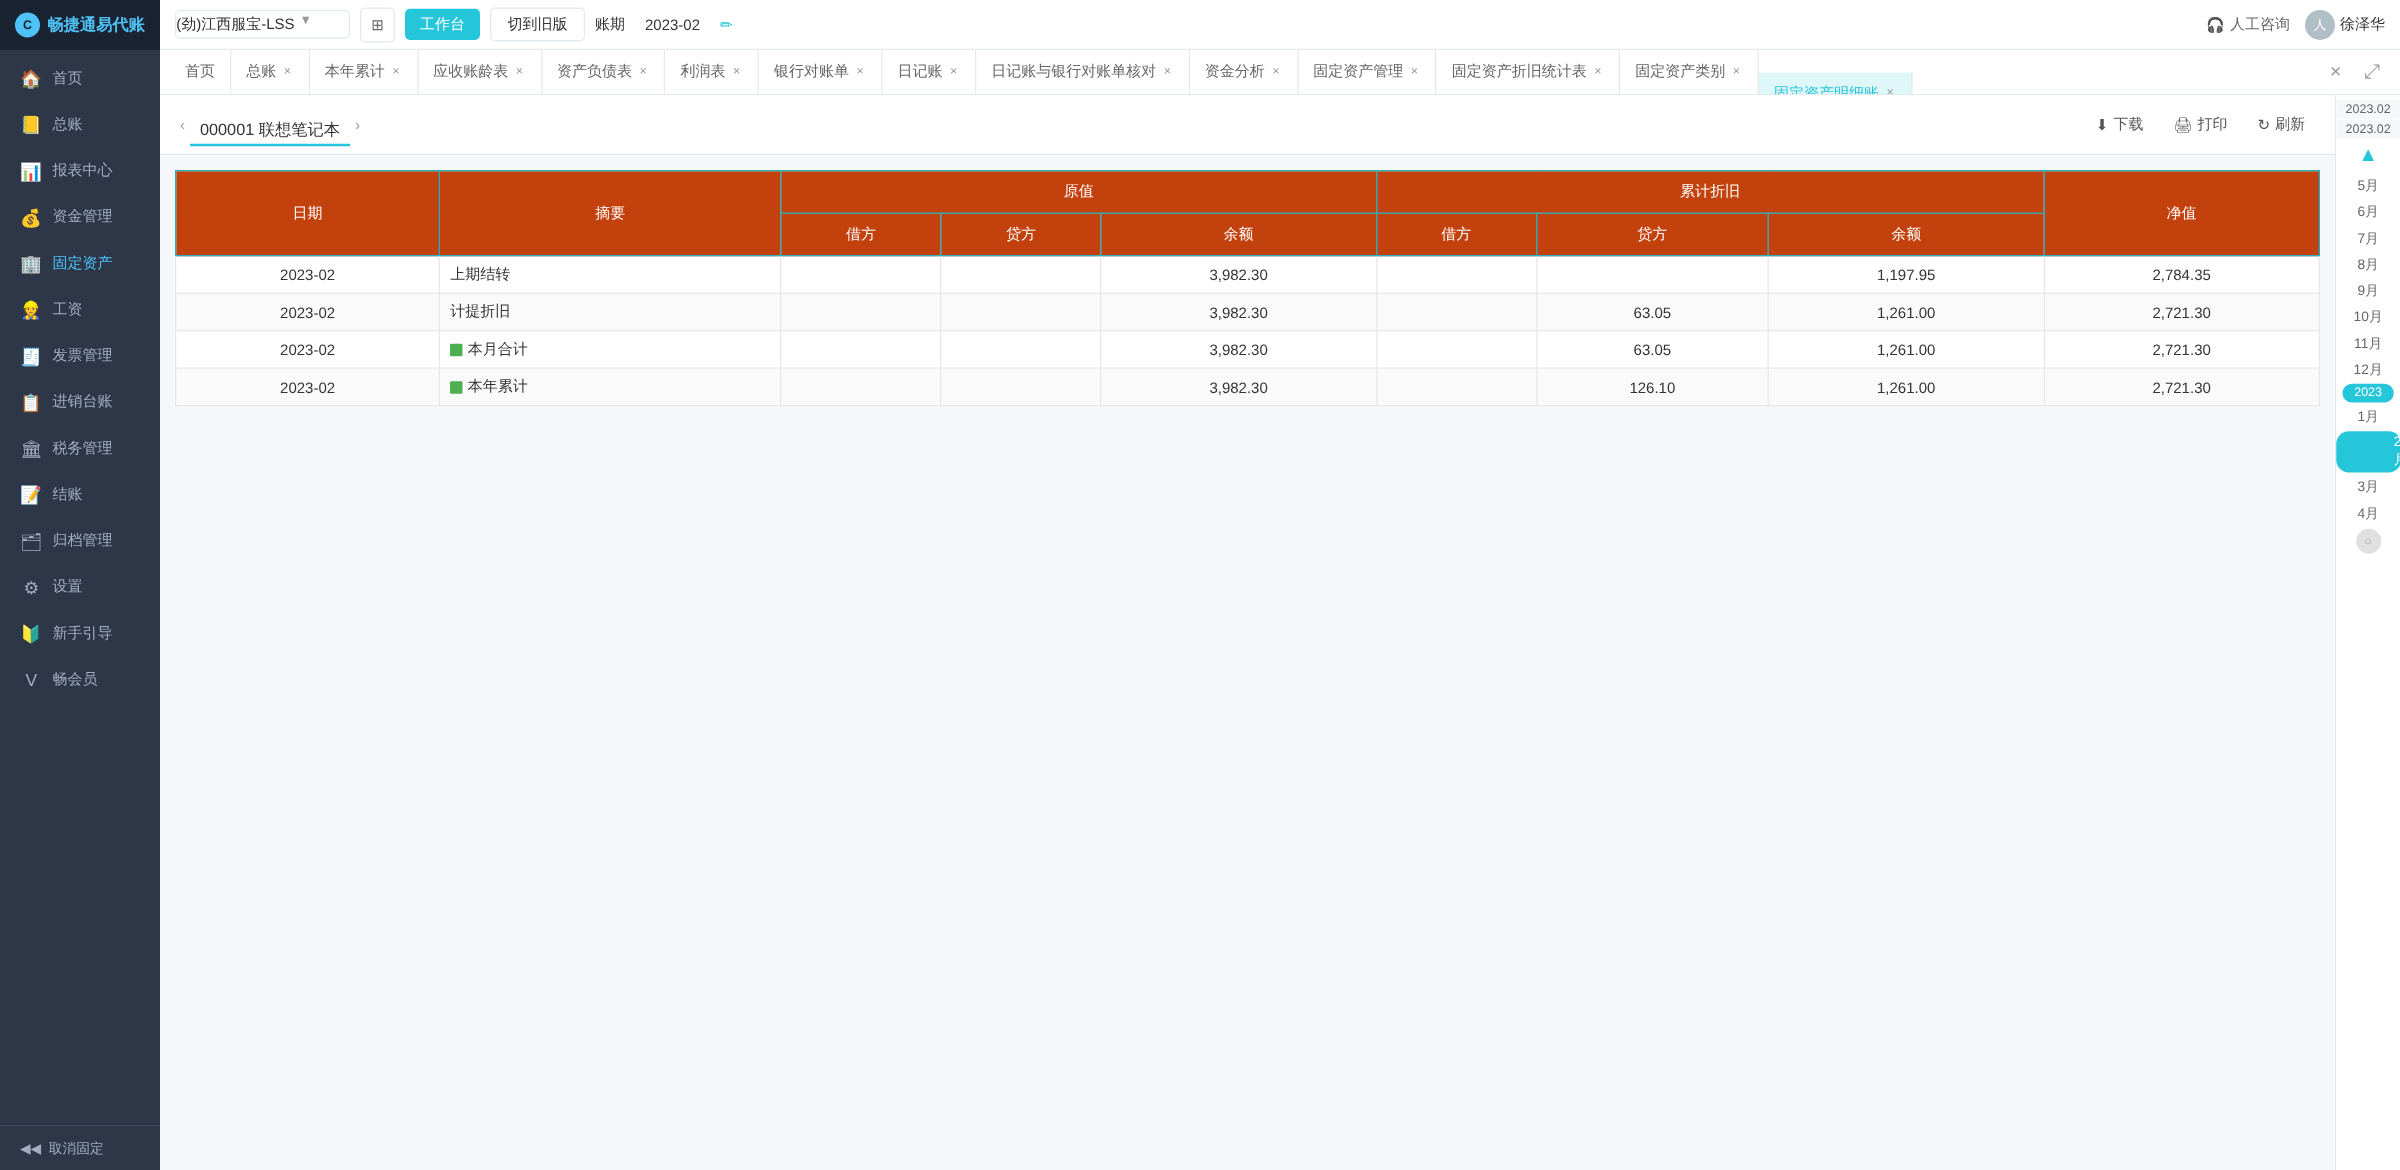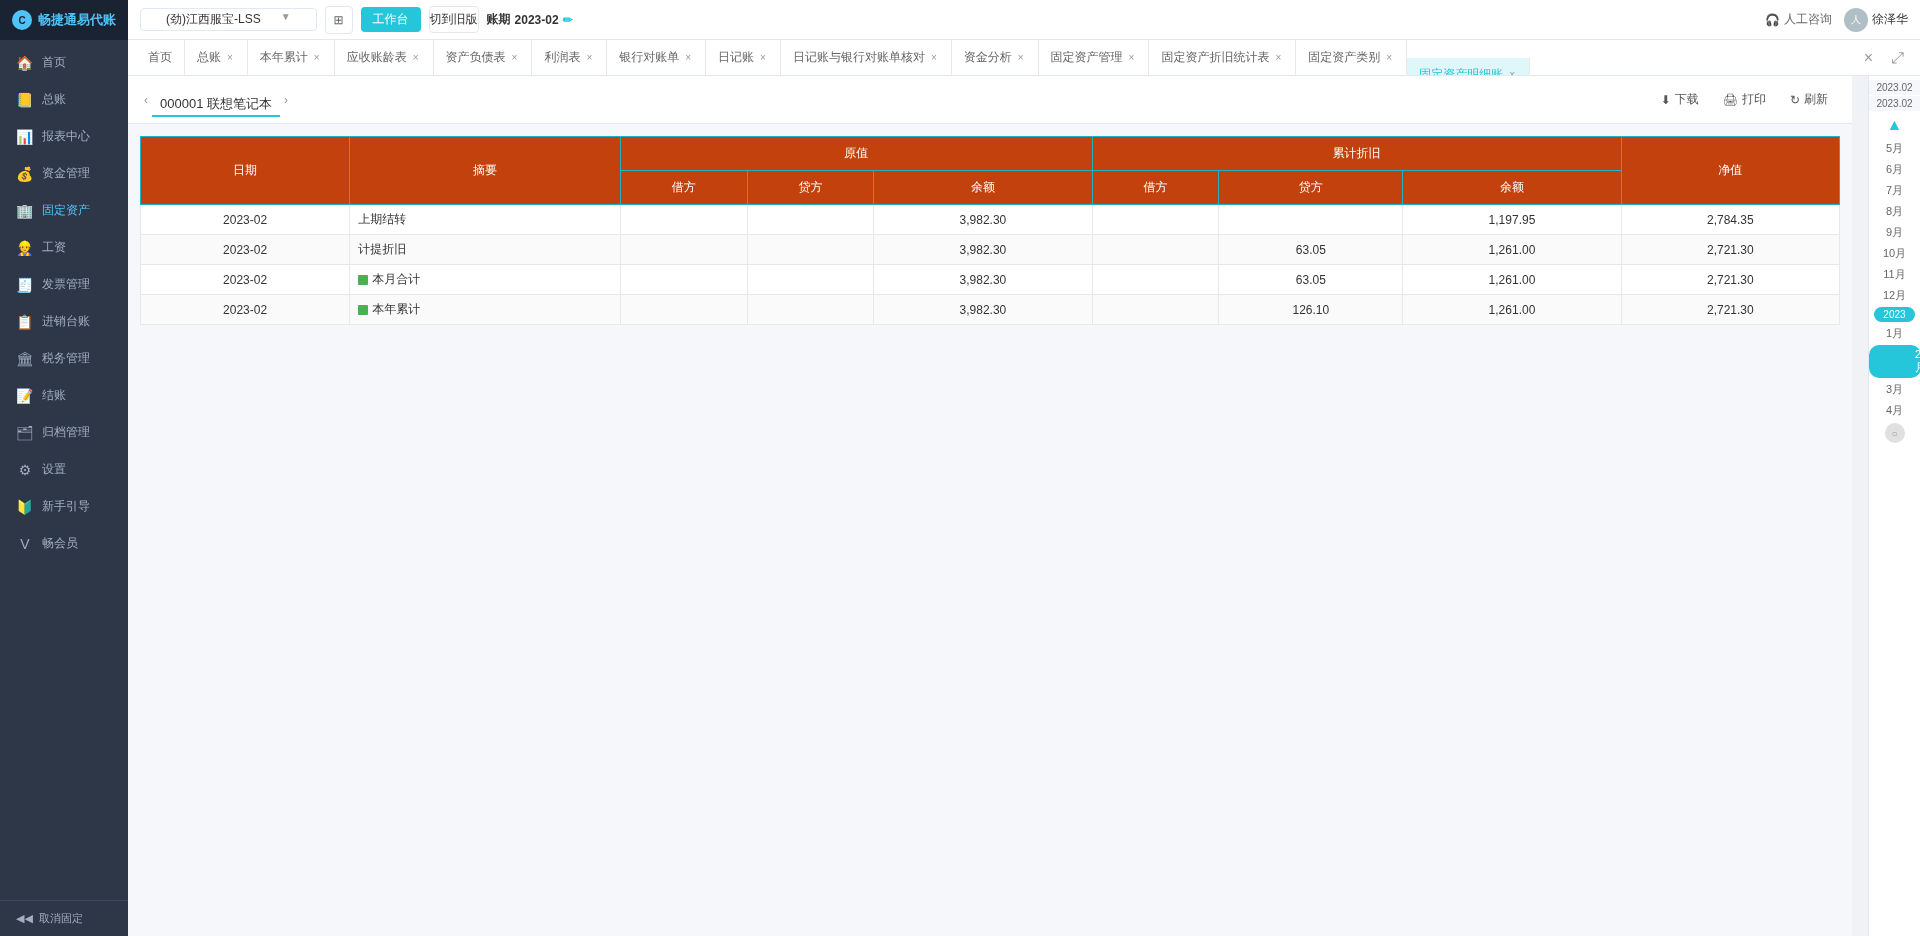--- a/index.html
+++ b/index.html
@@ -60,40 +60,40 @@
     .topbar {
       background: #fff;
       height: 40px;
       display: flex;
       align-items: center;
       padding: 0 12px;
       border-bottom: 1px solid #e2e8f0;
       gap: 8px;
     }
     .topbar-company {
-      display: flex; align-items: flex-start; gap: 20px;
+      display: flex; align-items: flex-start; gap: 4px;
       border: 1px solid #e2e8f0; border-radius: 4px;
-      padding: 2px 25px; font-size: 12px; color: #333; cursor: pointer;
+      padding: 2px 0; font-size: 12px; color: #333; cursor: pointer;
       min-width: 140px;
     }
     .topbar-company-arrow { color: #999; font-size: 10px; }
     .topbar-copy-icon {
       width: 28px; height: 28px; border: 1px solid #e2e8f0; border-radius: 4px;
       display: flex; align-items: center; justify-content: center; cursor: pointer; color: #666;
     }
     .btn-workspace {
       background: #26c6da; color: #fff; border: none; border-radius: 4px;
       padding: 4px 12px; font-size: 12px; cursor: pointer;
     }
     .btn-old {
       background: #fff; color: #333; border: 1px solid #e2e8f0; border-radius: 4px;
-      padding: 4px 0; font-size: 12px; cursor: pointer; text-align: right;
+      padding: 4px 13px; font-size: 12px; cursor: pointer; text-align: right;
     }
     .topbar-period {
-      font-size: 12px; color: #333; display: flex; align-items: center; gap: 4px; font-weight: bold;
+      font-size: 12px; color: #333; display: flex; align-items: center; gap: 16px;
     }
     .topbar-period-icon { color: #26c6da; cursor: pointer; }
     .topbar-right {
       margin-left: auto; display: flex; align-items: center; gap: 12px;
     }
     .topbar-service { display: flex; align-items: center; gap: 4px; font-size: 12px; color: #666; cursor: pointer; }
     .topbar-user { display: flex; align-items: center; gap: 4px; font-size: 12px; color: #333; cursor: pointer; }
     .topbar-avatar {
       width: 24px; height: 24px; border-radius: 50%; background: #b0bec5;
       display: flex; align-items: center; justify-content: center; font-size: 10px; color: #fff;
@@ -195,21 +195,20 @@
     .right-panel {
       width: 52px;
       background: #fff;
       border-left: 1px solid #e2e8f0;
       display: flex;
       flex-direction: column;
       align-items: center;
       padding: 4px 0;
       overflow-y: auto;
       flex-shrink: 0;
-      margin-left: 16px;
     }
     .timeline-year {
       font-size: 10px; color: #666; padding: 2px 4px;
       text-align: center; width: 100%; cursor: pointer;
       background: #f5f7fa; margin-bottom: 1px;
     }
     .timeline-month {
       font-size: 11px; color: #666; padding: 3px 6px;
       text-align: center; width: 100%; cursor: pointer;
     }

